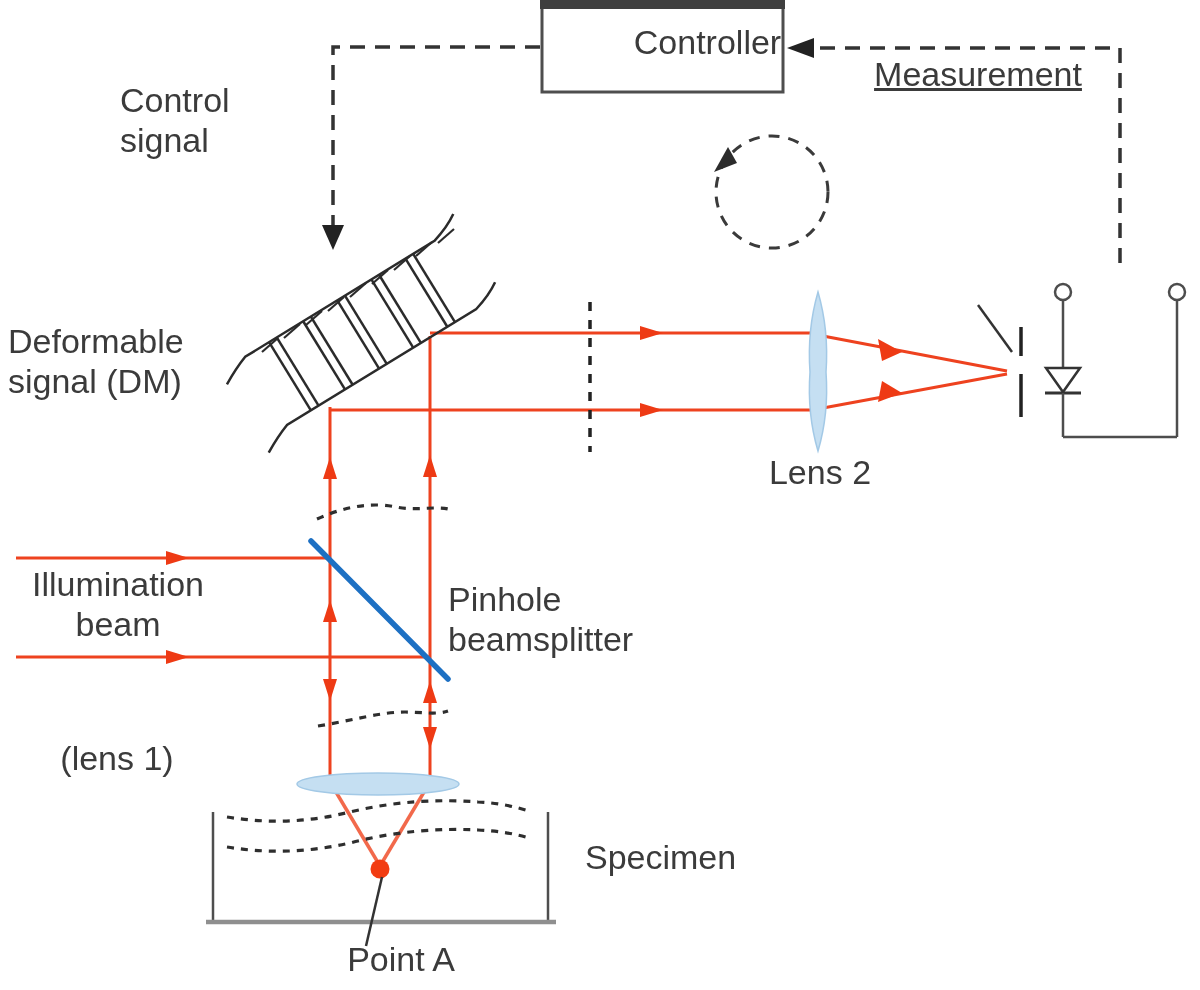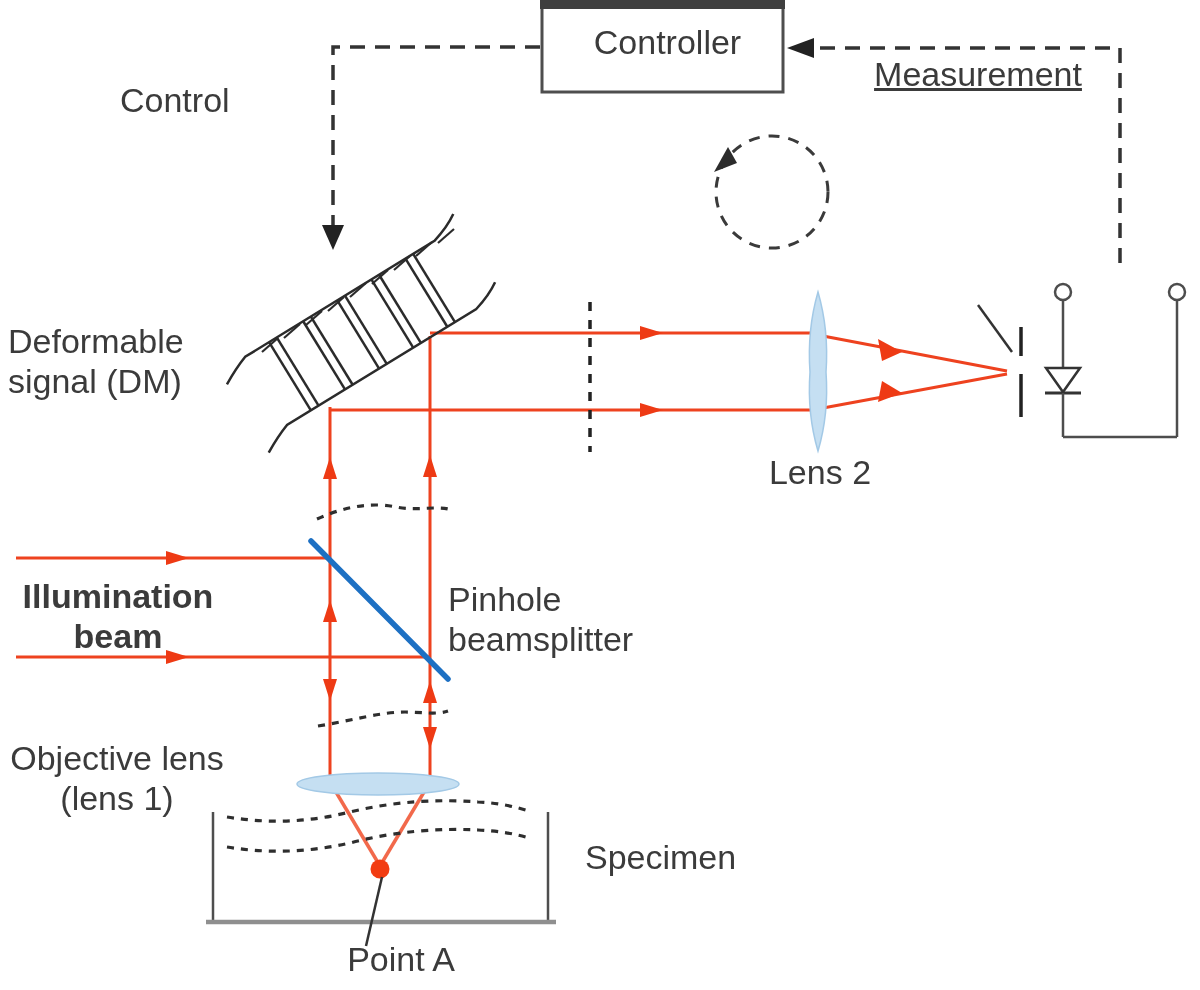--- a/index.html
+++ b/index.html
@@ -137,45 +137,45 @@
     <circle cx="1177" cy="292" r="8" fill="#fff"></circle>
     <line x1="1063" y1="300" x2="1063" y2="368"></line>
     <polygon points="1046,368 1080,368 1063,392" fill="#fff" stroke="#333"></polygon>
     <line x1="1045" y1="393" x2="1081" y2="393" stroke="#333" stroke-width="3"></line>
     <line x1="1063" y1="393" x2="1063" y2="437"></line>
     <line x1="1063" y1="437" x2="1177" y2="437"></line>
     <line x1="1177" y1="437" x2="1177" y2="300"></line>
   </g>
 </svg>
 
-<div class="lbl center" style="left:544px;top:22px;width:247px;">Controller</div>
+<div class="lbl center" style="left:544px;top:22px;width:247px;padding-left:40px;">Controller</div>
 
 <div class="lbl right" style="left:120px;top:80px;width:198px;">
   <span class="ln">Control</span>
+  <span class="ln">signal</span>
 </div>
 
 <div class="lbl center" style="left:845px;top:54px;width:266px;text-decoration:underline;">Measurement</div>
 
 <div class="lbl" style="left:8px;top:321px;">
   <span class="ln">Deformable</span>
   <span class="ln">signal (DM)</span>
 </div>
 
-<div class="lbl center" style="left:0px;top:576px;width:236px;font-weight:bold;">
+<div class="lbl center" style="left:0px;top:564px;width:236px;">
   <span class="ln">Illumination</span>
   <span class="ln">beam</span>
 </div>
 
 <div class="lbl" style="left:448px;top:579px;">
   <span class="ln">Pinhole</span>
   <span class="ln">beamsplitter</span>
 </div>
 
 <div class="lbl center" style="left:0px;top:738px;width:234px;">
-  <span class="ln">Objective lens</span>
   <span class="ln">(lens 1)</span>
 </div>
 
 <div class="lbl" style="left:585px;top:837px;">Specimen</div>
 
 <div class="lbl center" style="left:328px;top:939px;width:146px;">Point A</div>
 
 <div class="lbl center" style="left:756px;top:452px;width:128px;">Lens 2</div>
 
 

